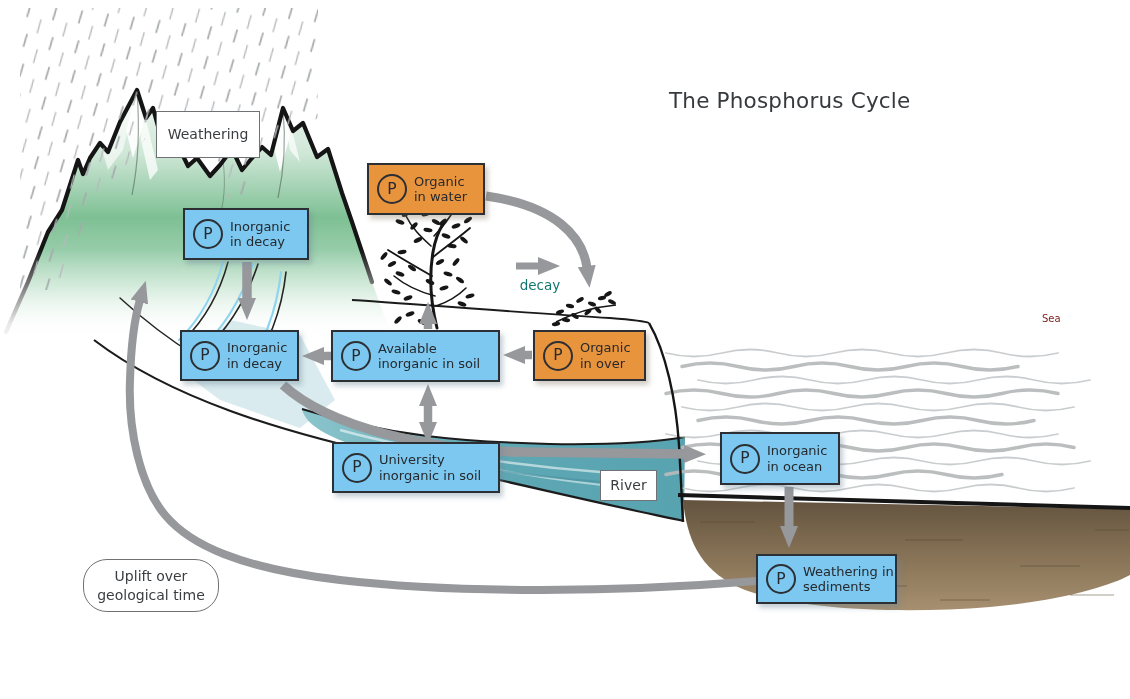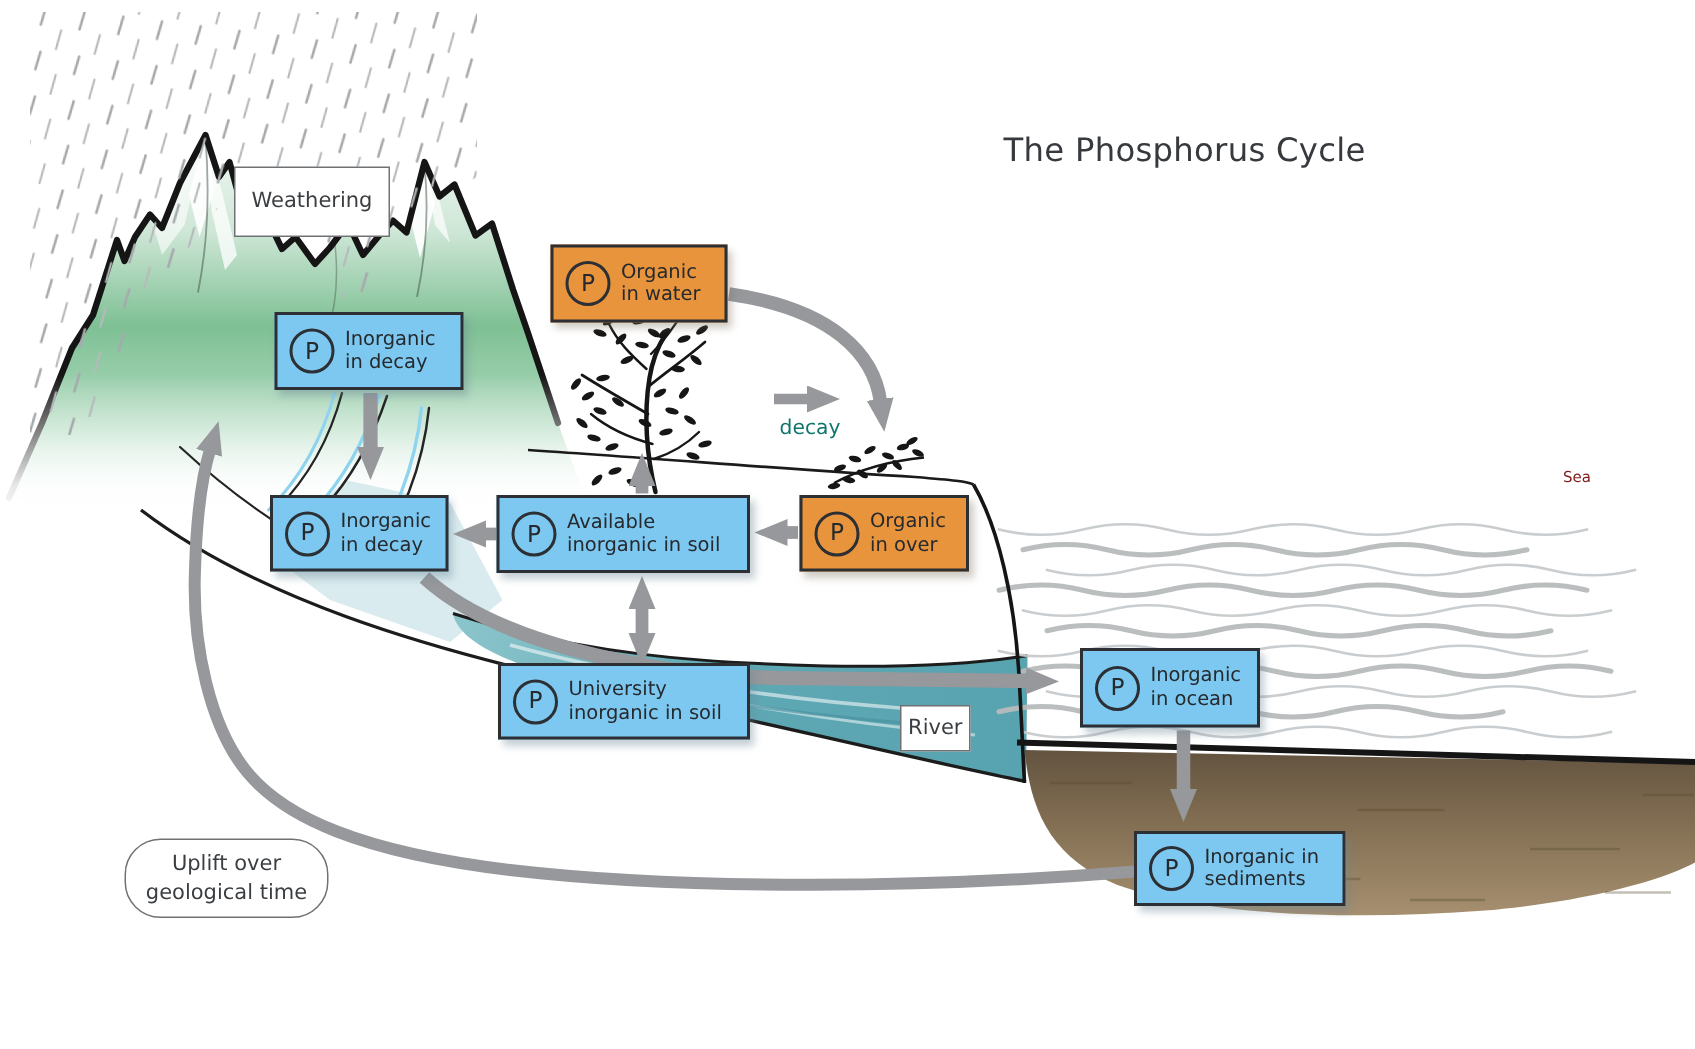--- a/index.html
+++ b/index.html
@@ -264,28 +264,28 @@
     <span class="pc">P</span>
     <span class="lines">
         <span>Inorganic</span>
         <span>in ocean</span>
       </span>
   </div>
 
   <div class="pbox blue" style="left:756px;top:554px;width:141px;height:50px;">
     <span class="pc">P</span>
     <span class="lines">
-        <span>Inorganic in</span>
+        <span>Weathering in</span>
         <span>sediments</span>
       </span>
   </div>
 
   <div class="decay" style="left:512px;top:277px;width:56px;">decay</div>
 
-  <div class="wlabel" style="left:600px;top:470px;width:47px;height:31px;">River</div>
+  <div class="wlabel" style="left:600px;top:470px;width:57px;height:31px;">River</div>
 
   <div class="plain" style="left:1042px;top:313px;">Sea</div>
 
   <div class="wlabel" style="left:83px;top:559px;width:136px;height:53px;border-radius:24px;">
     <span>
         <span style="display:block">Uplift over</span>
         <span style="display:block">geological time</span>
       </span>
   </div>
 

